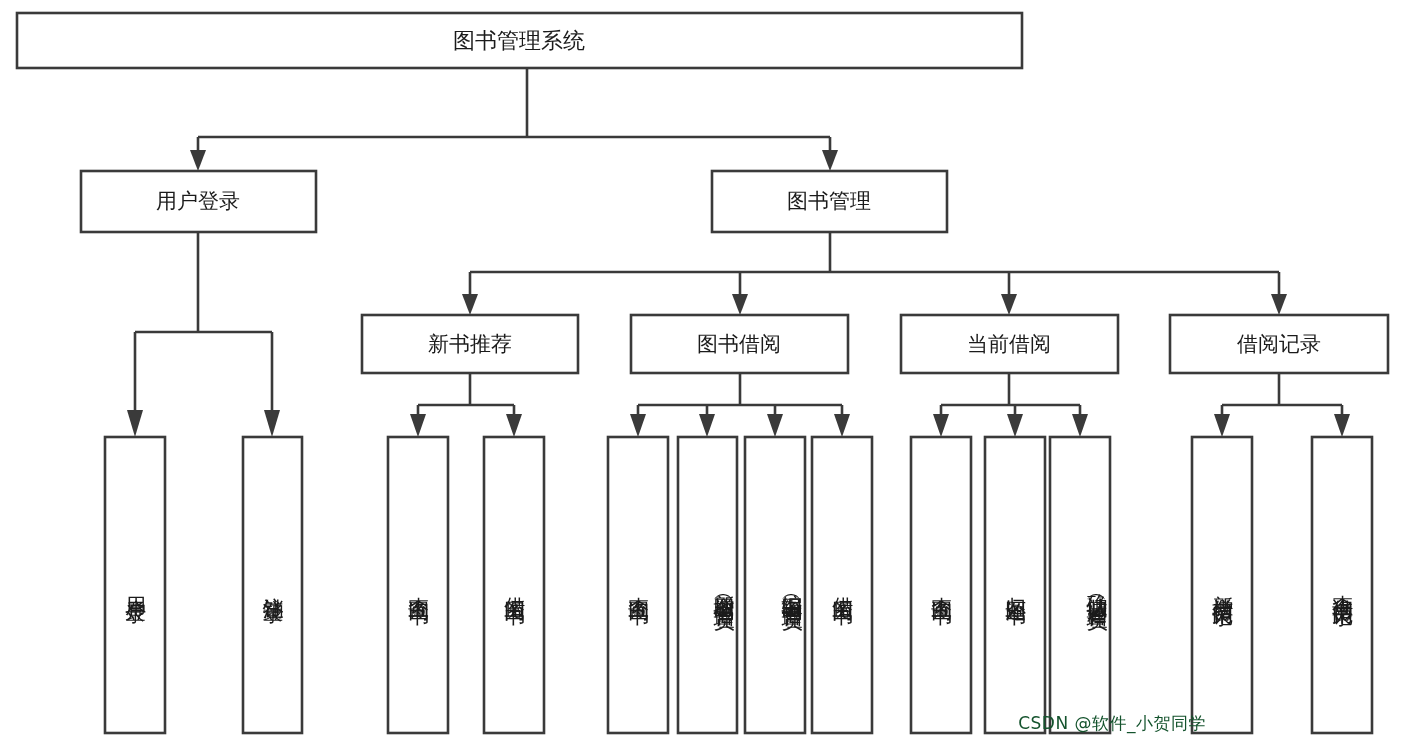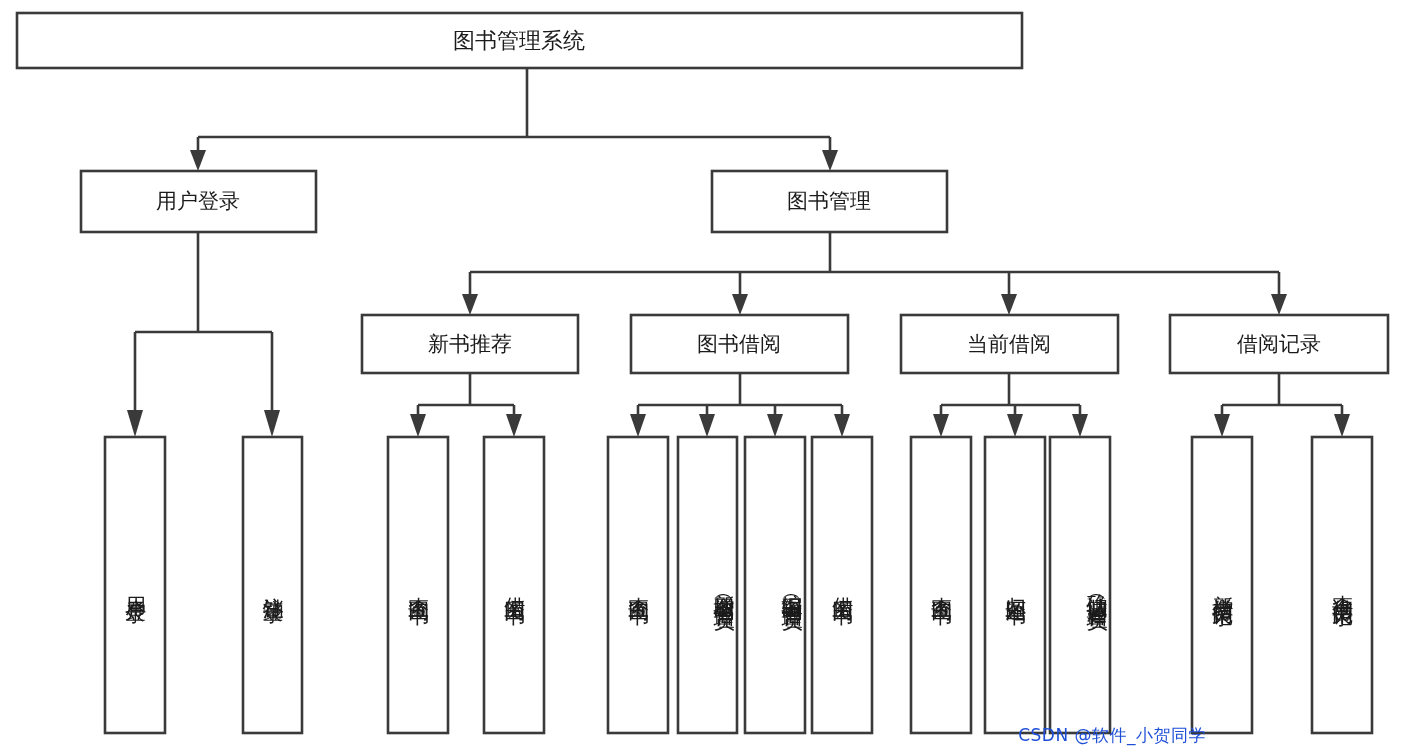--- a/index.html
+++ b/index.html
@@ -67,24 +67,24 @@
     line-height: 1.32;
     letter-spacing: 2.5px;
     color: #1b1b1b;
     white-space: nowrap;
     text-align: center;
     pointer-events: none;
   }
   .watermark {
     position: absolute;
     right: 12px;
-    bottom: 0;
+    bottom: 12px;
     font-family: "DejaVu Sans", "Liberation Sans", sans-serif;
     font-size: 17px;
-    color: #1d4ed8;
+    color: #14532d;
     white-space: nowrap;
     letter-spacing: 0.5px;
   }
 </style>
 </head>
 <body>
 
 <div id="diagram-root">
 
   <svg id="diagram-svg" viewBox="0 0 1405 747">

